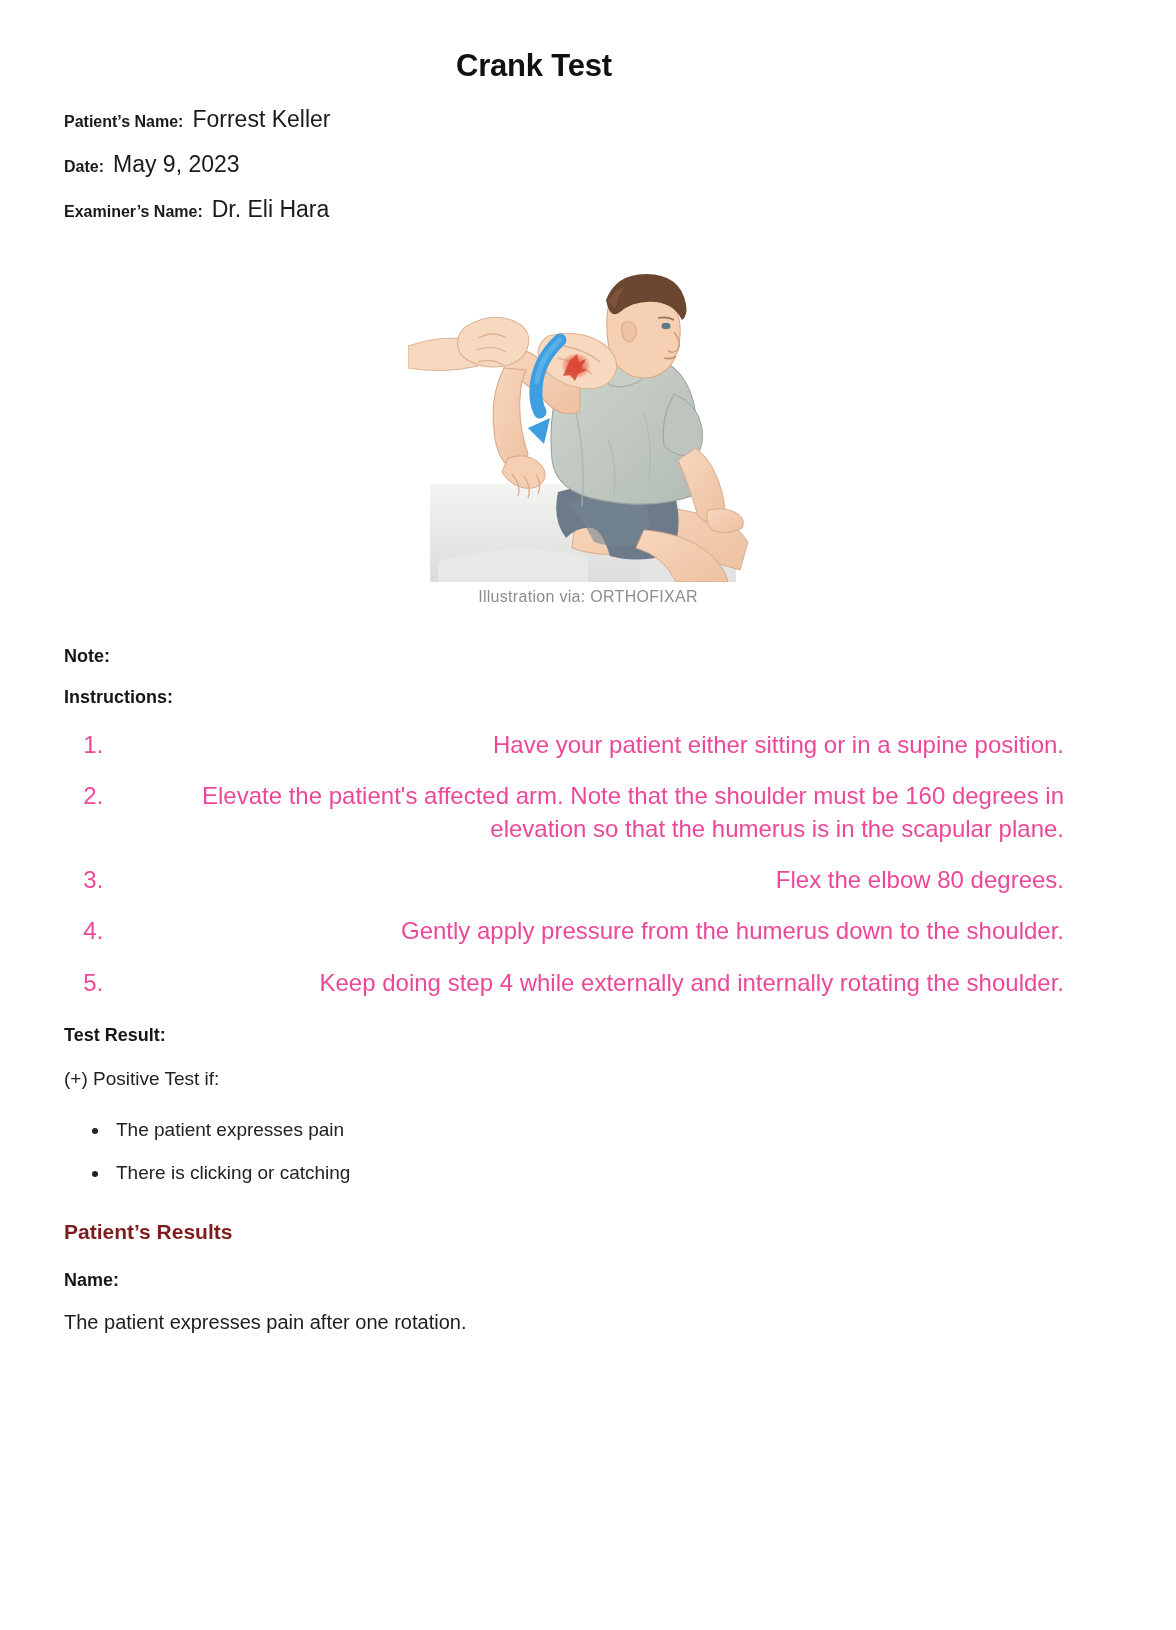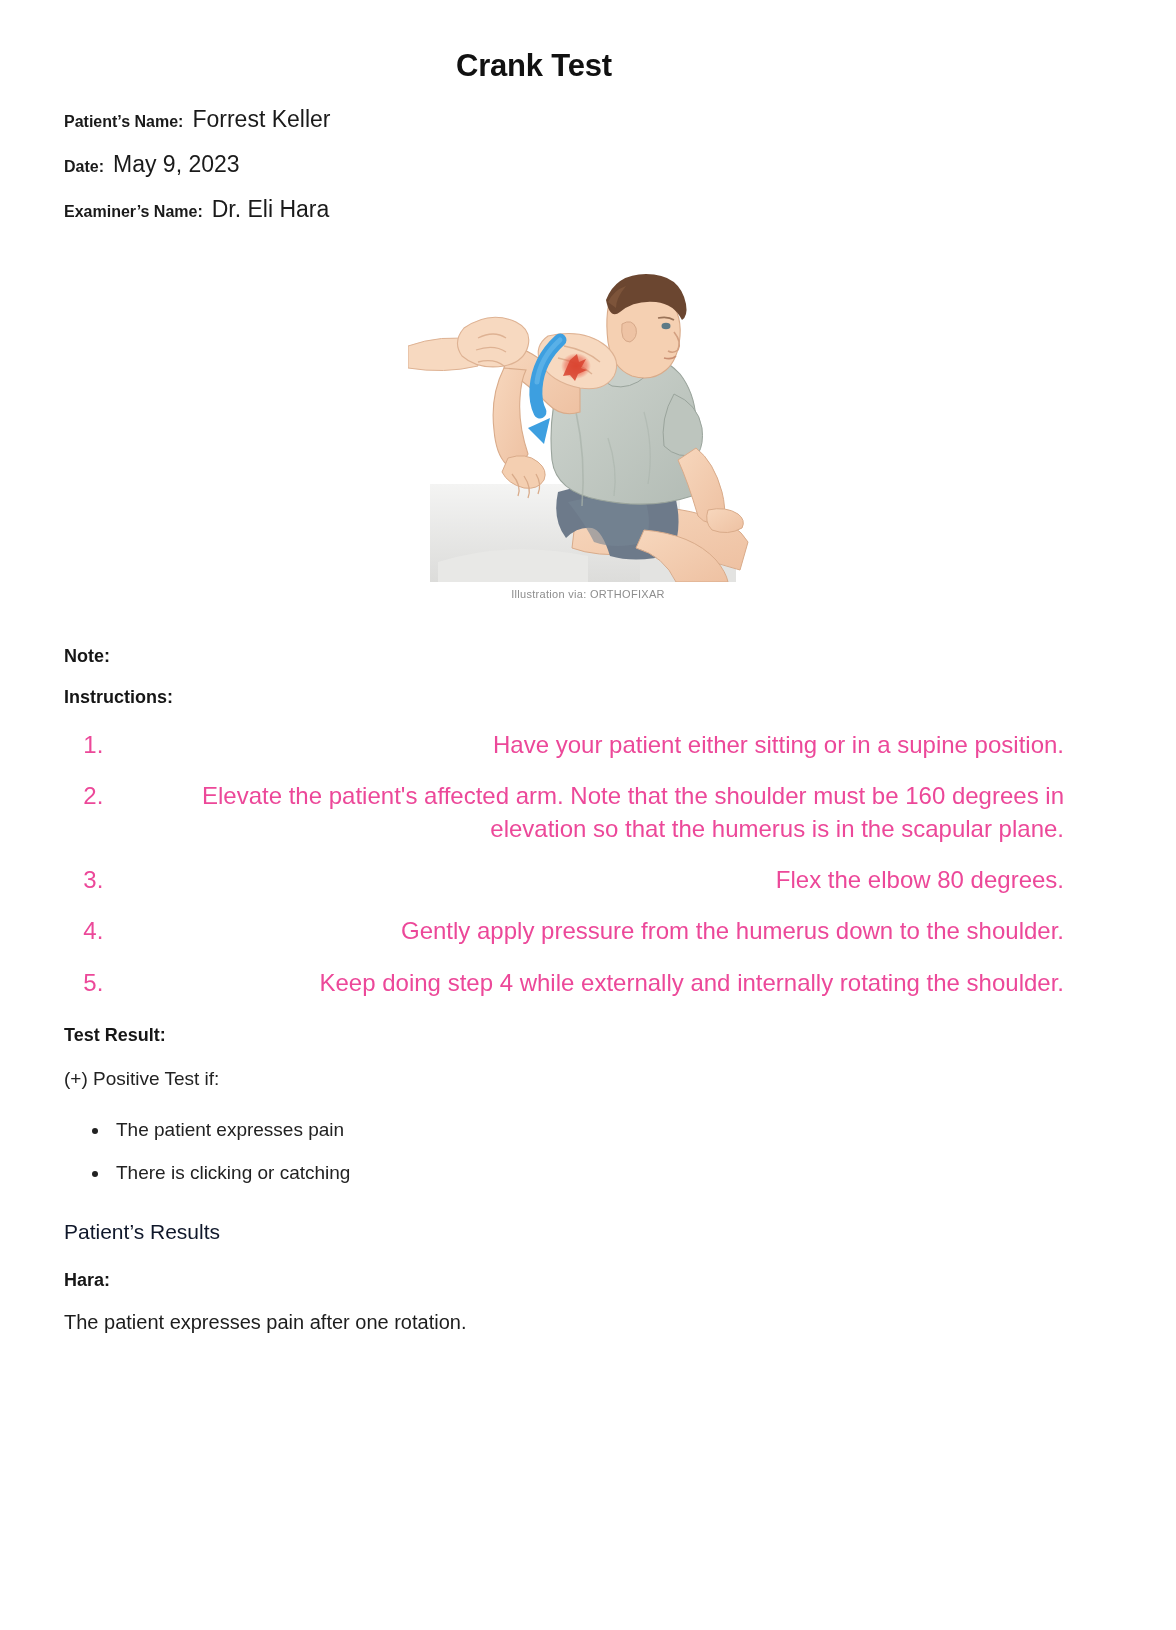--- a/index.html
+++ b/index.html
@@ -72,21 +72,21 @@
   }
   .illus-wrap {
     position: relative;
     display: inline-block;
     width: 360px;
     height: 320px;
     background: #ffffff;
   }
   .illus-caption {
     margin-top: 6px;
-    font-size: 11px;
+    font-size: 16px;
     color: #8d8d8d;
     letter-spacing: 0.3px;
     text-align: center;
     width: 1176px;
     position: absolute;
     left: 0;
     top: 320px;
   }
 
   
@@ -104,22 +104,22 @@
   }
   .sec-head.spaced-top { margin-top: 26px; }
   .para {
     font-size: 19px;
     color: #222222;
     margin: 0 0 26px 0;
     line-height: 1.35;
   }
   .subhead {
     font-size: 21px;
-    font-weight: normal;
-    color: #0f172a;
+    font-weight: bold;
+    color: #7f1d1d;
     margin: 34px 0 0 0;
   }
 
   ol.steps {
     margin: 0 0 0 0;
     padding-left: 46px;
     list-style-position: outside;
   }
   ol.steps > li {
     font-size: 24px;
@@ -311,17 +311,17 @@
 
     <div class="sec-head spaced-top">Test Result:</div>
     <p class="para">(+) Positive Test if:</p>
     <ul class="bullets">
       <li>The patient expresses pain</li>
       <li>There is clicking or catching</li>
     </ul>
 
     <div class="subhead">Patient’s Results</div>
 
-    <div class="sec-head spaced-top">Hara:</div>
+    <div class="sec-head spaced-top">Name:</div>
     <p class="notes-body">The patient expresses pain after one rotation.</p>
 
   </div>
 </div>
 
 </body></html>

